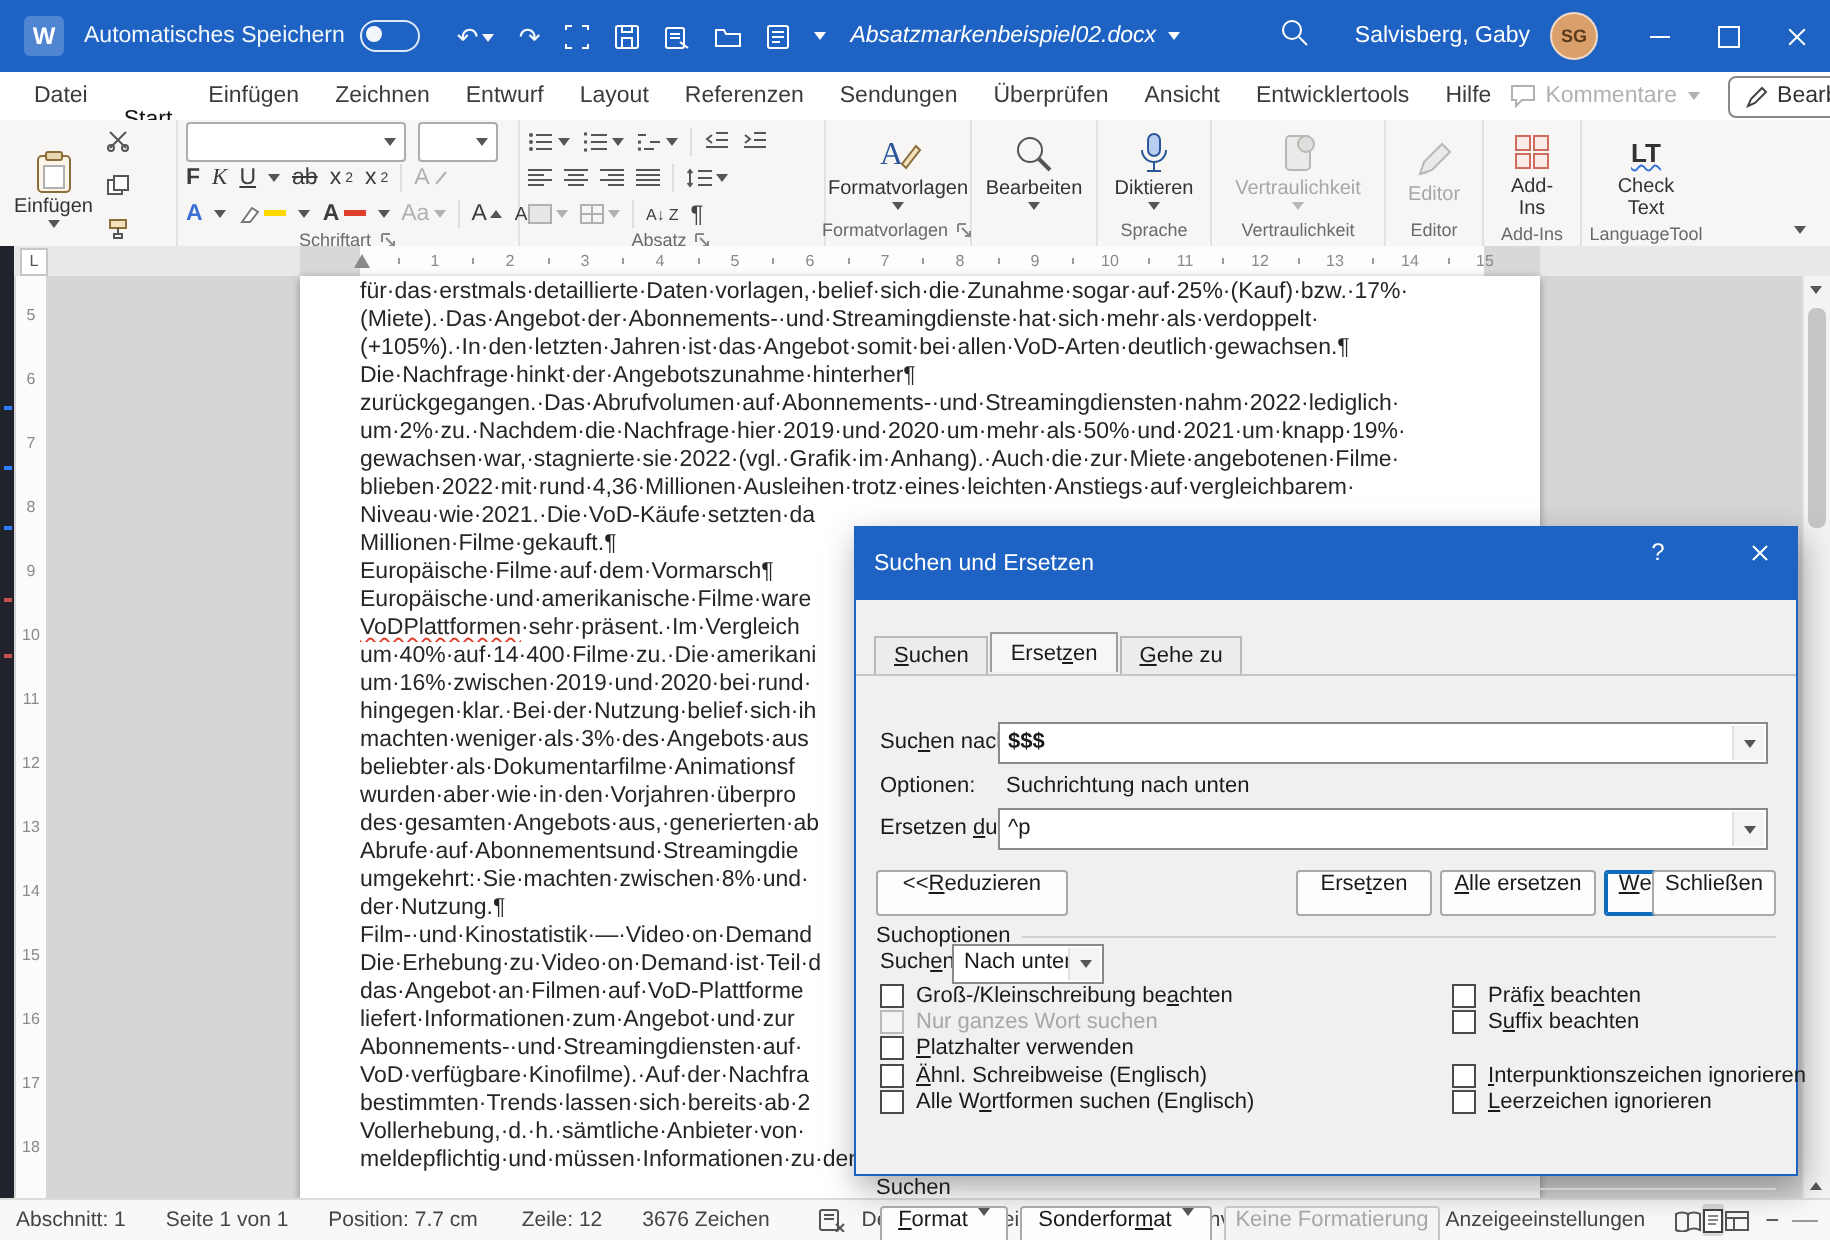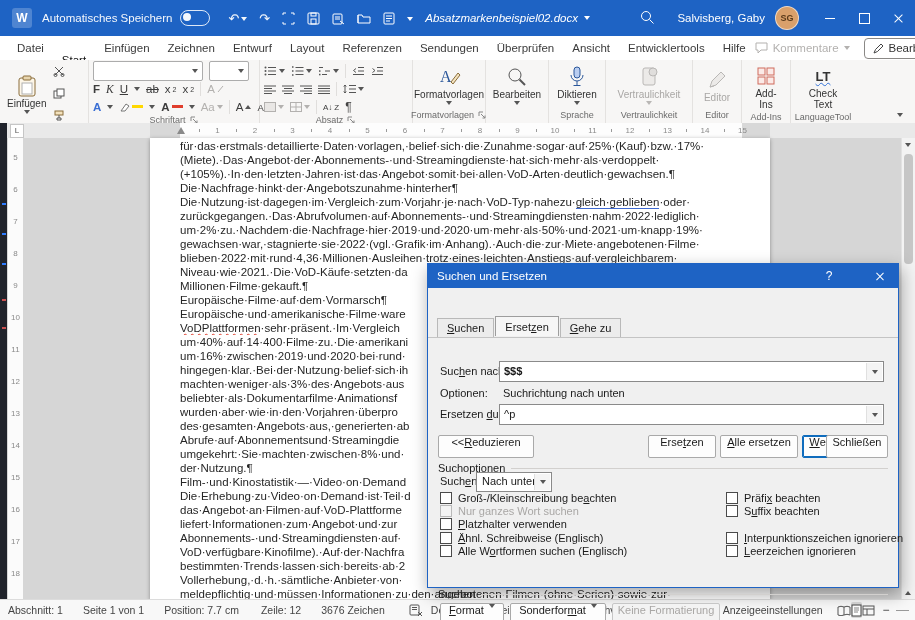--- a/index.html
+++ b/index.html
@@ -89,21 +89,21 @@
   .page{position:absolute;left:150px;top:138px;width:620px;height:462px;background:#fff;
         box-shadow:0 1px 4px rgba(0,0,0,.35);overflow:hidden;}
   .textcol{position:absolute;left:30px;top:1px;width:568px;font-size:11.5px;line-height:14px;color:#262626;}
   .dline{height:14px;white-space:nowrap;overflow:hidden;}
   .mark-blue{border-bottom:2px solid #3f6ad1;}
   .mark-red{text-decoration:underline wavy #e03e2d 1px;text-decoration-skip-ink:none;}
 
   
   .dialog{position:absolute;left:427px;top:263px;width:470px;height:323px;background:#f0f0f0;
           border:1px solid #1e63c4;box-shadow:2px 6px 16px rgba(0,0,0,.35);font-size:11px;color:#1a1a1a;z-index:20;}
-  .dtitle{position:absolute;top:0;left:0;right:0;height:24px;background:#1e63c4;color:#fff;font-size:11.5px;
+  .dtitle{position:absolute;top:0;left:0;right:0;height:36px;background:#1e63c4;color:#fff;font-size:11.5px;
           display:flex;align-items:center;padding-left:9px;}
   .dhelp{position:absolute;right:56px;top:0;width:26px;height:24px;display:flex;align-items:center;justify-content:center;font-size:12px;}
   .dclose{position:absolute;right:4px;top:0;width:30px;height:24px;display:flex;align-items:center;justify-content:center;}
   .dclose .close-x{width:9px;height:9px;}
   .dclose .close-x::before,.dclose .close-x::after{width:10px;top:4px;}
   .dbody{position:absolute;top:24px;left:0;right:0;bottom:0;margin-top:22px;}
   .dtabs{position:absolute;top:6px;left:9px;display:flex;align-items:flex-end;}
   .dtab{padding:3px 9px;border:1px solid #b9b9b9;border-bottom:none;background:#ececec;margin-right:1px;position:relative;top:1px;}
   .dtab.active{background:#f6f6f6;padding-top:4px;top:0;border-color:#9d9d9d;z-index:2;}
   .dtabline{position:absolute;top:27px;left:0;right:0;border-top:1px solid #c4c4c4;}
@@ -607,21 +607,20 @@
     <span class="vnum" style="top: 431px;">18</span>
     <span class="vnum" style="top: 463px;">19</span>
   </div>
 
 <div class="page">
   <div class="textcol" id="textcol">
       <div class="dline">für·das·erstmals·detaillierte·Daten·vorlagen,·belief·sich·die·Zunahme·sogar·auf·25%·(Kauf)·bzw.·17%·</div>
       <div class="dline">(Miete).·Das·Angebot·der·Abonnements-·und·Streamingdienste·hat·sich·mehr·als·verdoppelt·</div>
       <div class="dline">(+105%).·In·den·letzten·Jahren·ist·das·Angebot·somit·bei·allen·VoD-Arten·deutlich·gewachsen.¶</div>
       <div class="dline">Die·Nachfrage·hinkt·der·Angebotszunahme·hinterher¶</div>
-      <div class="dline">Die·Nutzung·ist·dagegen·im·Vergleich·zum·Vorjahr·je·nach·VoD-Typ·nahezu·<span class="mark-blue">gleich·geblieben</span>·oder·</div>
       <div class="dline">zurückgegangen.·Das·Abrufvolumen·auf·Abonnements-·und·Streamingdiensten·nahm·2022·lediglich·</div>
       <div class="dline">um·2%·zu.·Nachdem·die·Nachfrage·hier·2019·und·2020·um·mehr·als·50%·und·2021·um·knapp·19%·</div>
       <div class="dline">gewachsen·war,·stagnierte·sie·2022·(vgl.·Grafik·im·Anhang).·Auch·die·zur·Miete·angebotenen·Filme·</div>
       <div class="dline">blieben·2022·mit·rund·4,36·Millionen·Ausleihen·trotz·eines·leichten·Anstiegs·auf·vergleichbarem·</div>
       <div class="dline">Niveau·wie·2021.·Die·VoD-Käufe·setzten·da</div>
       <div class="dline">Millionen·Filme·gekauft.¶</div>
       <div class="dline">Europäische·Filme·auf·dem·Vormarsch¶</div>
       <div class="dline">Europäische·und·amerikanische·Filme·ware</div>
       <div class="dline"><span class="mark-red">VoDPlattformen</span>·sehr·präsent.·Im·Vergleich</div>
       <div class="dline">um·40%·auf·14·400·Filme·zu.·Die·amerikani</div>

